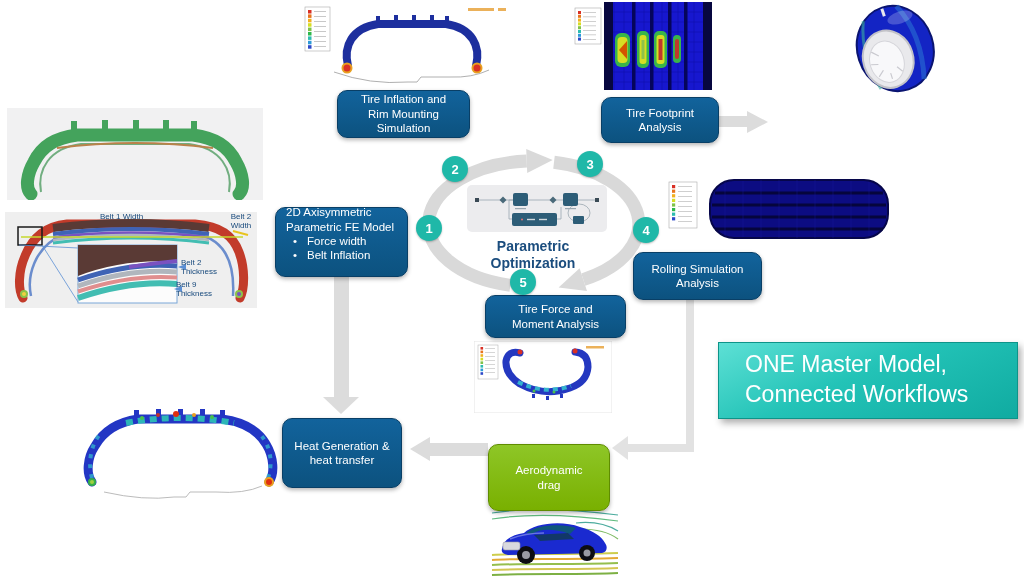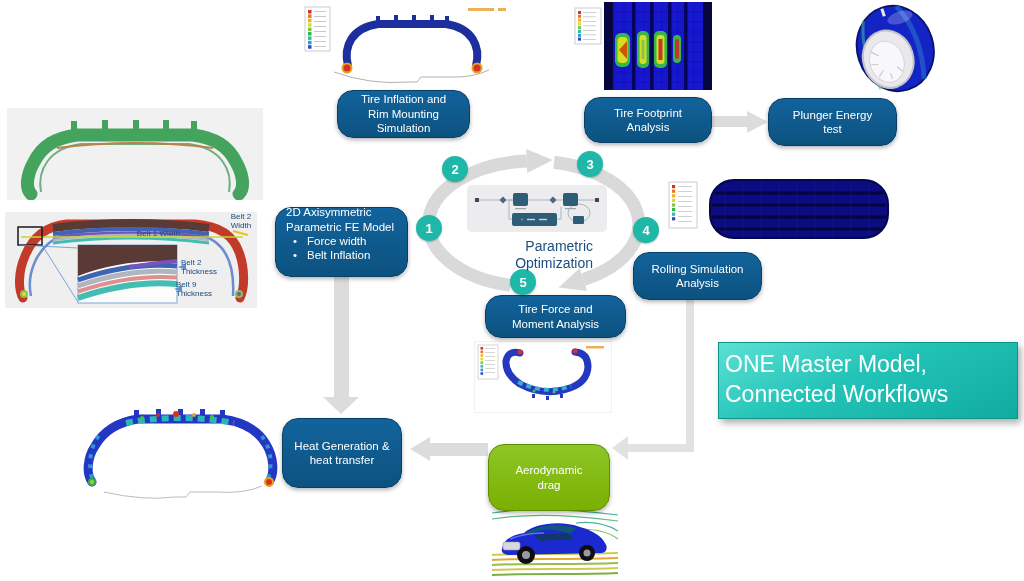--- a/index.html
+++ b/index.html
@@ -1,36 +1,36 @@
 <!DOCTYPE html>
 <html><head>
 <meta charset="utf-8">
 <style>
   *{margin:0;padding:0;box-sizing:border-box}
   html,body{background:#fff}
   body{font-family:"Liberation Sans",sans-serif}
   .stage{position:relative;width:1024px;height:581px;background:#ffffff;overflow:hidden}
   .abs{position:absolute}
   .btn{position:absolute;background:linear-gradient(180deg,#12639c 0%,#0c527f 100%);
-       color:#fff;border-radius:16px;border:1px solid #093f66;
+       color:#fff;border-radius:10px;border:1px solid #093f66;
        display:flex;align-items:center;justify-content:center;text-align:center;
        font-size:11.5px;line-height:1.25;white-space:pre-line;
        box-shadow:0 2px 4px rgba(0,0,0,.3)}
   .btn.green{background:linear-gradient(180deg,#8ec627 0%,#79b000 100%);border-color:#5f8c00}
   .btn.fe{flex-direction:column;align-items:flex-start;text-align:left;padding:4px 6px 20px 10px}
   .fe-row{display:flex;gap:7px;padding-left:7px}
   .fe-dot{width:7px}
   .step{position:absolute;width:26px;height:26px;border-radius:50%;background:#1fb8a8;color:#fff;
         font-size:13px;font-weight:bold;display:flex;align-items:center;justify-content:center;
         box-shadow:0 1px 2px rgba(0,0,0,.25)}
-  .param{position:absolute;font-weight:normal;color:#1b4d7e;font-size:14px;line-height:1.2;
-         text-align:right;white-space:pre-line}
+  .param{position:absolute;font-weight:bold;color:#1b4d7e;font-size:14px;line-height:1.2;
+         text-align:center;white-space:pre-line}
   .banner{position:absolute;background:linear-gradient(155deg,#5de0d5 0%,#23c3b7 45%,#10aba1 100%);
           border:1px solid #0d9489;color:#fff;font-size:23px;line-height:1.3;white-space:pre-line;
-          padding:7px 0 0 6px;box-shadow:3px 4px 7px rgba(0,0,0,.32)}
+          padding:7px 0 0 26px;box-shadow:3px 4px 7px rgba(0,0,0,.32)}
   .arrow-bar{position:absolute;background:#dcdcdc}
   .tri{position:absolute;width:0;height:0}
   .belt-label{position:absolute;font-size:8px;font-weight:normal;color:#17497c;line-height:1.15;
               white-space:pre-line}
 </style>
 </head>
 <body>
 
 <div class="stage">
 
@@ -71,21 +71,21 @@
     <polygon points="181,52 181,58 173,55" fill="#5b8fd4"></polygon>
     <polygon points="177,74 177,80 169,77" fill="#5b8fd4"></polygon>
     <line x1="228" y1="19" x2="243" y2="23" stroke="#e8c31e" stroke-width="2"></line>
     <circle cx="19" cy="82" r="4" fill="#8bc34a"></circle>
       <circle cx="19" cy="82" r="2" fill="#f0d040"></circle>
     <circle cx="234" cy="82" r="4" fill="#8bc34a"></circle>
       <circle cx="234" cy="82" r="2" fill="#7a52c0"></circle>
   </svg>
   <div class="belt-label" style="left:224px;top:212px;width:34px;text-align:center">Belt 2
 Width</div>
-  <div class="belt-label" style="left:100px;top:229px;width:80px;text-align:right">Belt 1 Width</div>
+  <div class="belt-label" style="left:100px;top:212px;width:80px;text-align:left">Belt 1 Width</div>
   <div class="belt-label" style="left:181px;top:258px;width:50px">Belt 2
 Thickness</div>
   <div class="belt-label" style="left:176px;top:280px;width:50px">Belt 9
 Thickness</div>
 
   <svg class="abs" style="left:300px;top:2px" width="220" height="90" viewBox="0 0 220 90">
     <rect width="220" height="90" fill="#ffffff"></rect>
     <rect x="5" y="5" width="25" height="44" fill="#fff" stroke="#aaa" stroke-width="0.6"></rect>
     <g>
       <rect x="8" y="8" width="3.5" height="3.5" fill="#d93025"></rect>
@@ -369,25 +369,23 @@
   <div class="tri" style="left:410px;top:437px;border-top:12px solid transparent;border-bottom:12px solid transparent;border-right:20px solid #dcdcdc"></div>
 
   <div class="arrow-bar" style="left:686px;top:300px;width:8px;height:148px;background:#e2e2e2"></div>
   <div class="arrow-bar" style="left:628px;top:444px;width:66px;height:8px;background:#e2e2e2"></div>
   <div class="tri" style="left:612px;top:436px;border-top:12px solid transparent;border-bottom:12px solid transparent;border-right:16px solid #e2e2e2"></div>
 
   <div class="btn" style="left:337px;top:90px;width:133px;height:48px">Tire Inflation and
 Rim Mounting
 Simulation</div>
 
-  <div class="btn" style="left:584px;top:97px;width:128px;height:46px">Tire Footprint
+  <div class="btn" style="left:601px;top:97px;width:118px;height:46px">Tire Footprint
 Analysis</div>
 
-  <div class="btn" style="left:768px;top:98px;width:129px;height:48px">Plunger Energy
-test</div>
 
   <div class="btn fe" style="left:275px;top:207px;width:133px;height:70px">
     <div>2D Axisymmetric
 Parametric FE Model</div>
     <div class="fe-row">
       <span class="fe-dot">•</span>
       <span>Force width</span>
     </div>
     <div class="fe-row">
       <span class="fe-dot">•</span>

